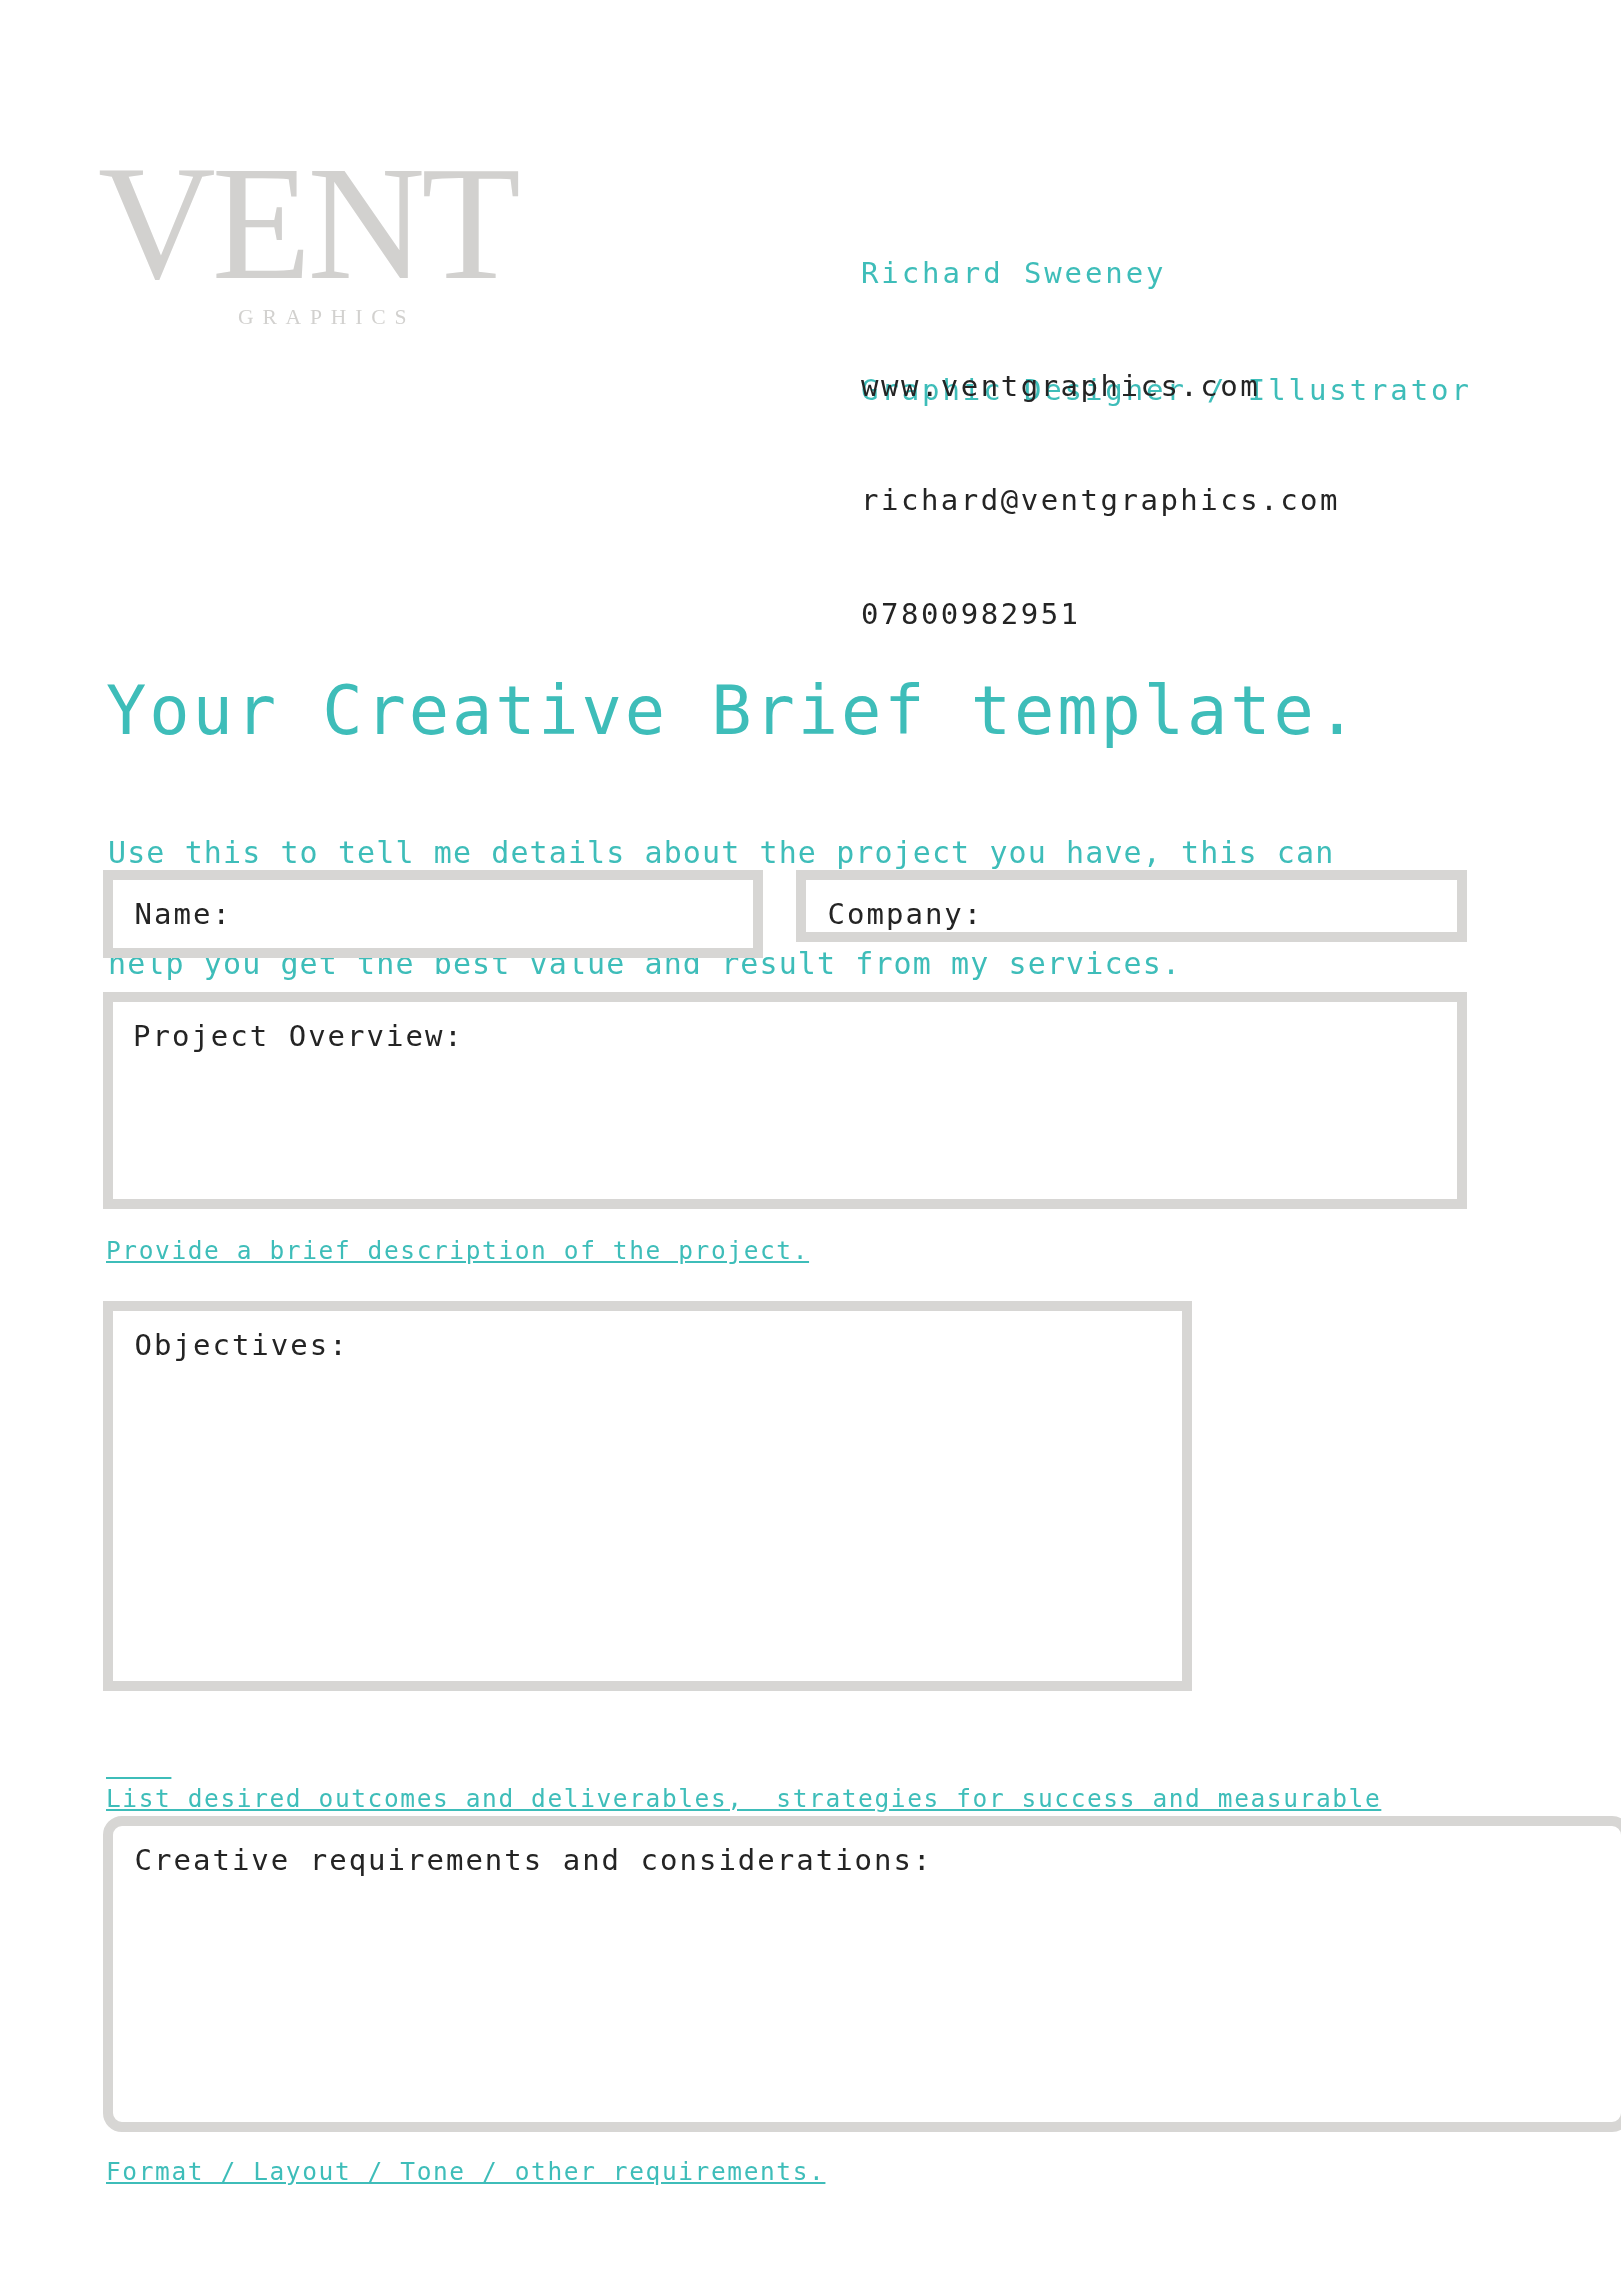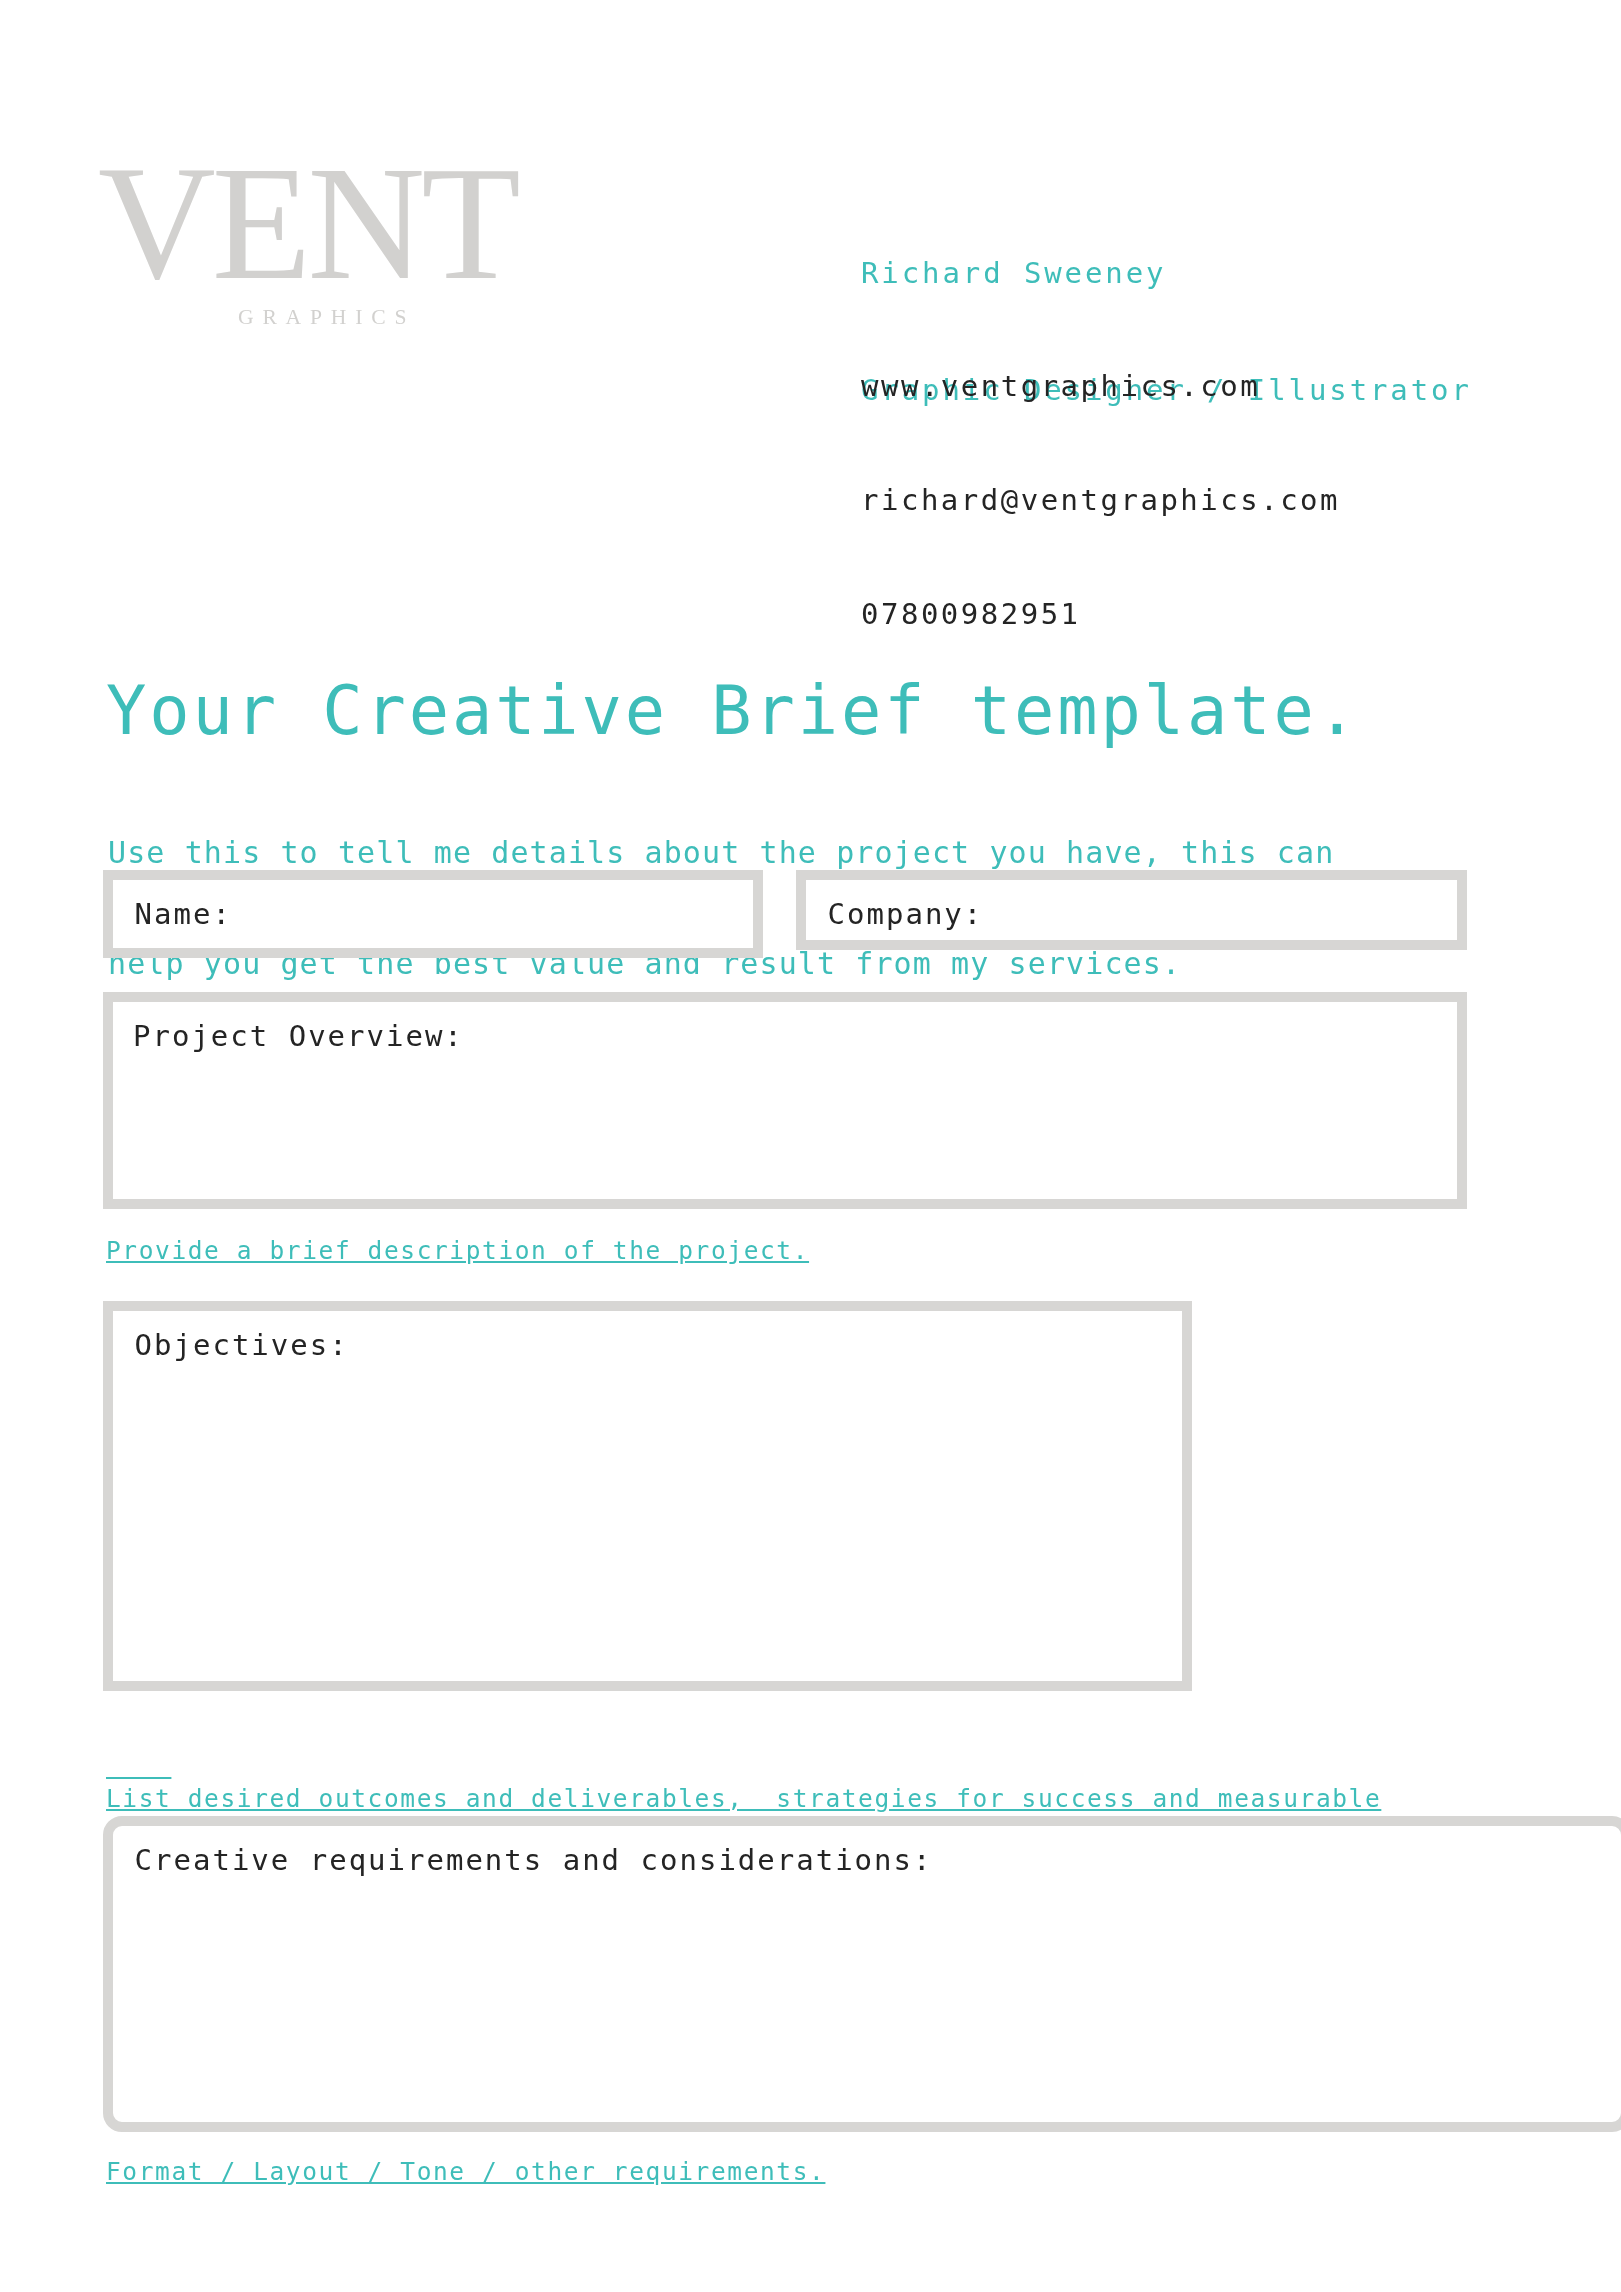--- a/index.html
+++ b/index.html
@@ -70,21 +70,21 @@
     border:10.8px solid var(--border);
     padding:15.7px 17.6px 0 21.6px;
   }
   .field-label{
     font-size:29px;line-height:1.25;
     letter-spacing:2px;
     color:var(--ink);
     white-space:pre;
   }
   .field-name   {left:103px;top:826px;width:660px;height:88px;}
-  .field-company{left:796px;top:826px;width:671px;height:80px;}
+  .field-company{left:796px;top:826px;width:671px;height:72px;}
   .field-overview{left:103px;top:948px;width:1364px;height:217px;padding-left:20px;}
   .field-objectives{left:103px;top:1257px;width:1089px;height:390px;}
   .field-creative{left:103px;top:1772px;width:1528px;height:316px;border-radius:19px;}
   
   .hint{
     position:absolute;left:106px;
     font-size:24.5px;line-height:32px;
     letter-spacing:1.6px;
     color:var(--teal);
     white-space:pre;

